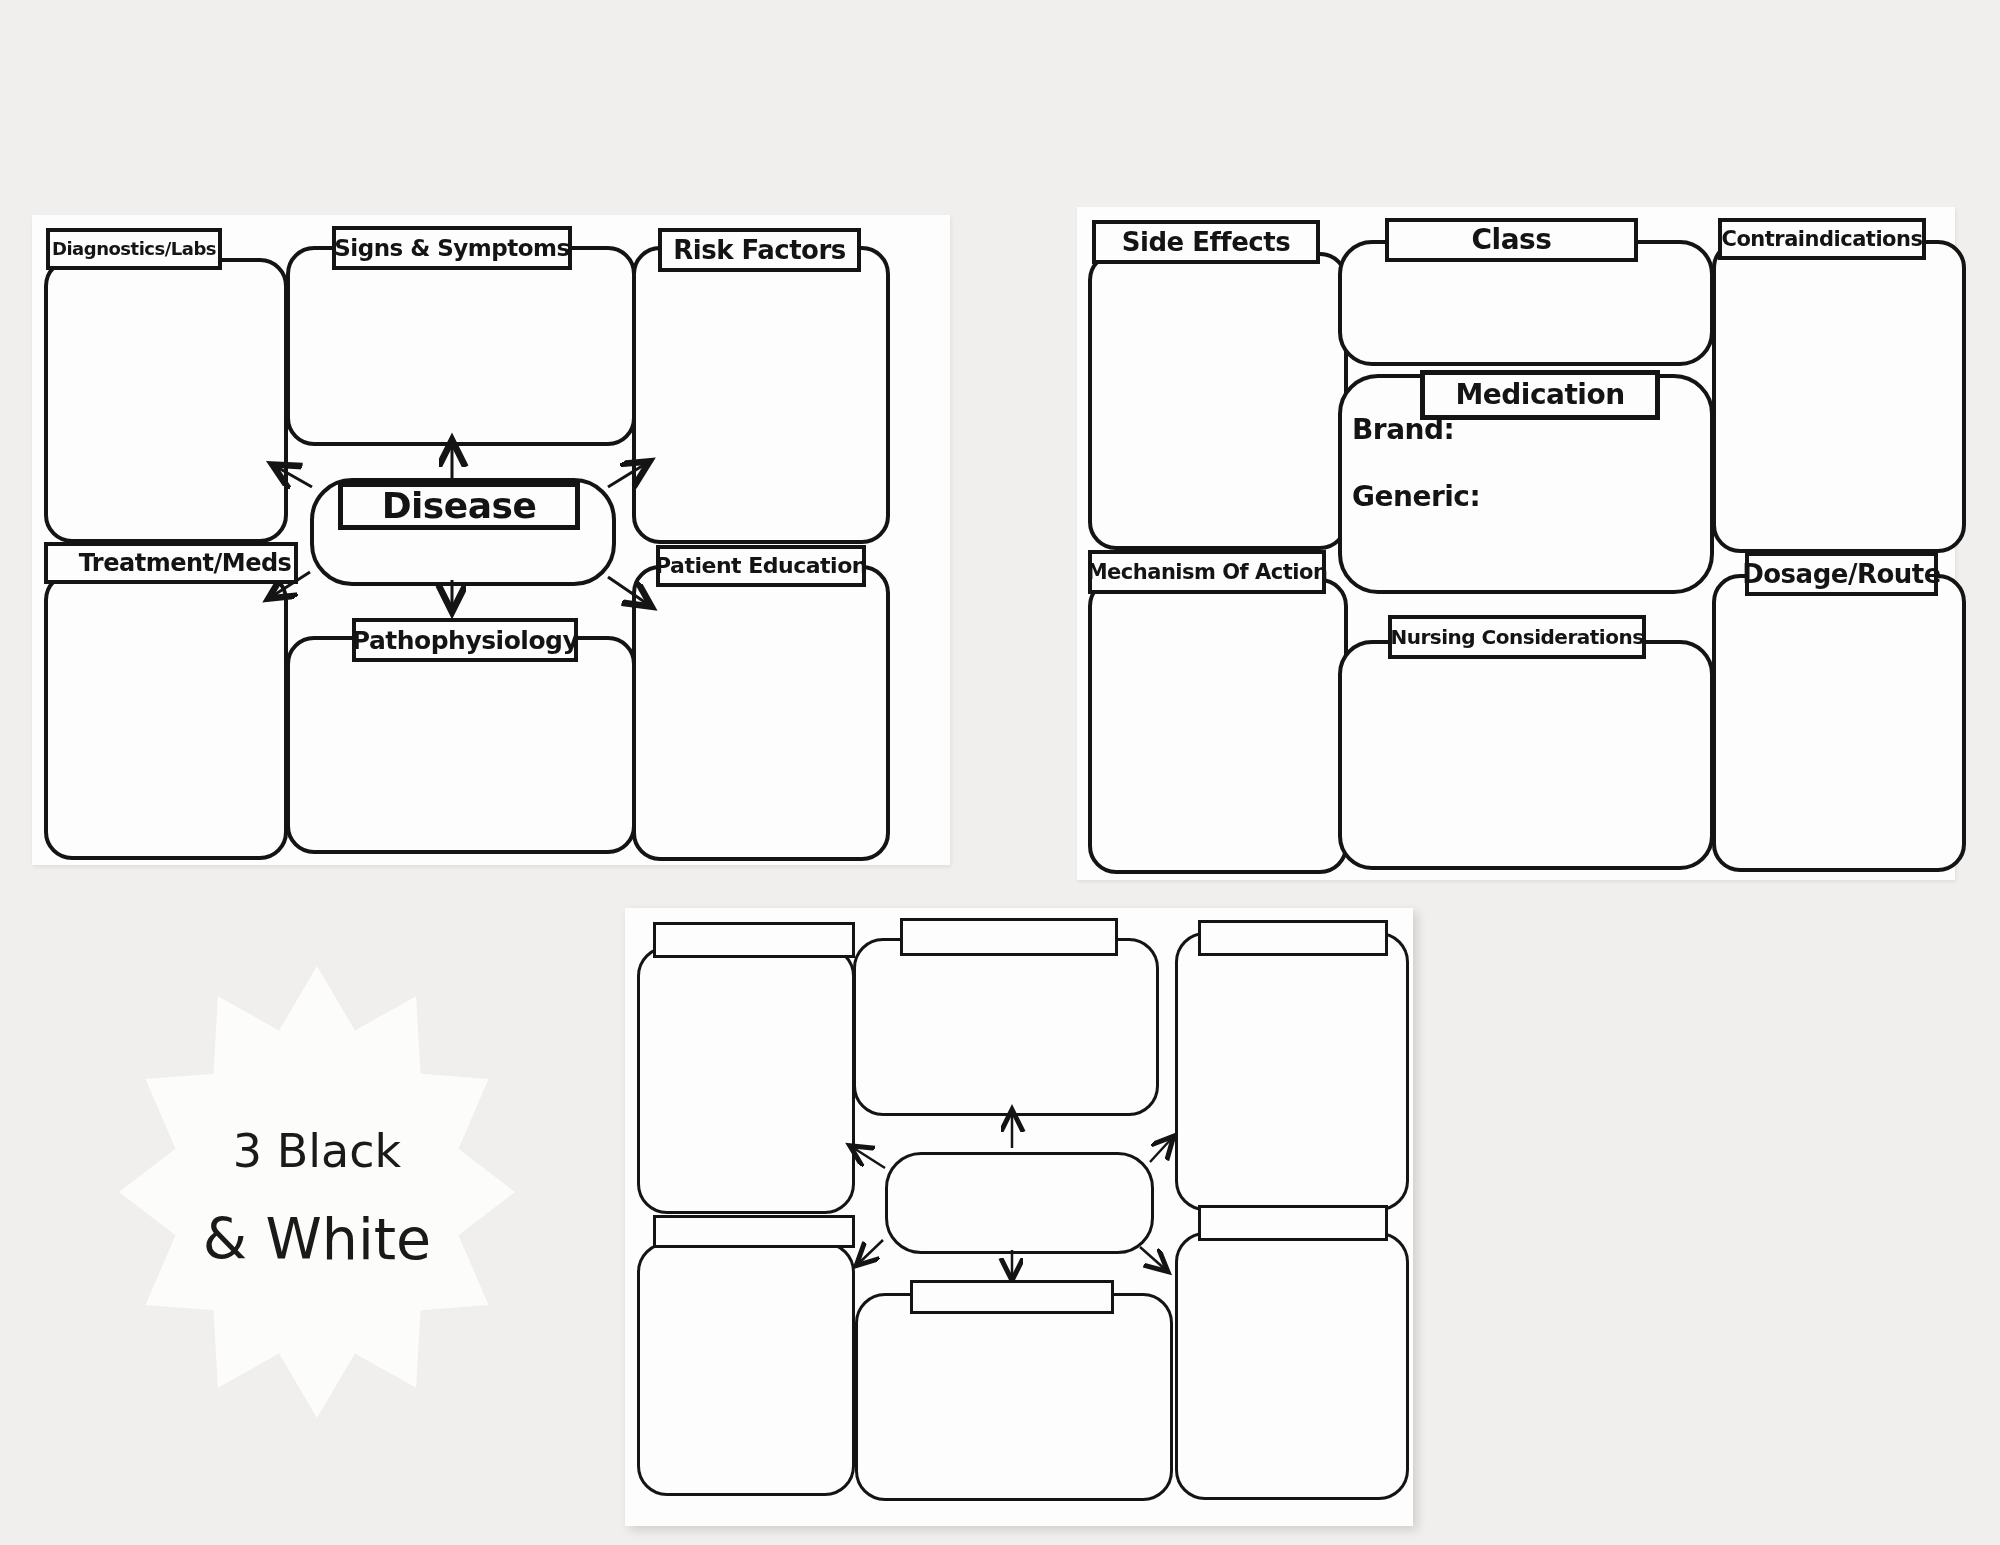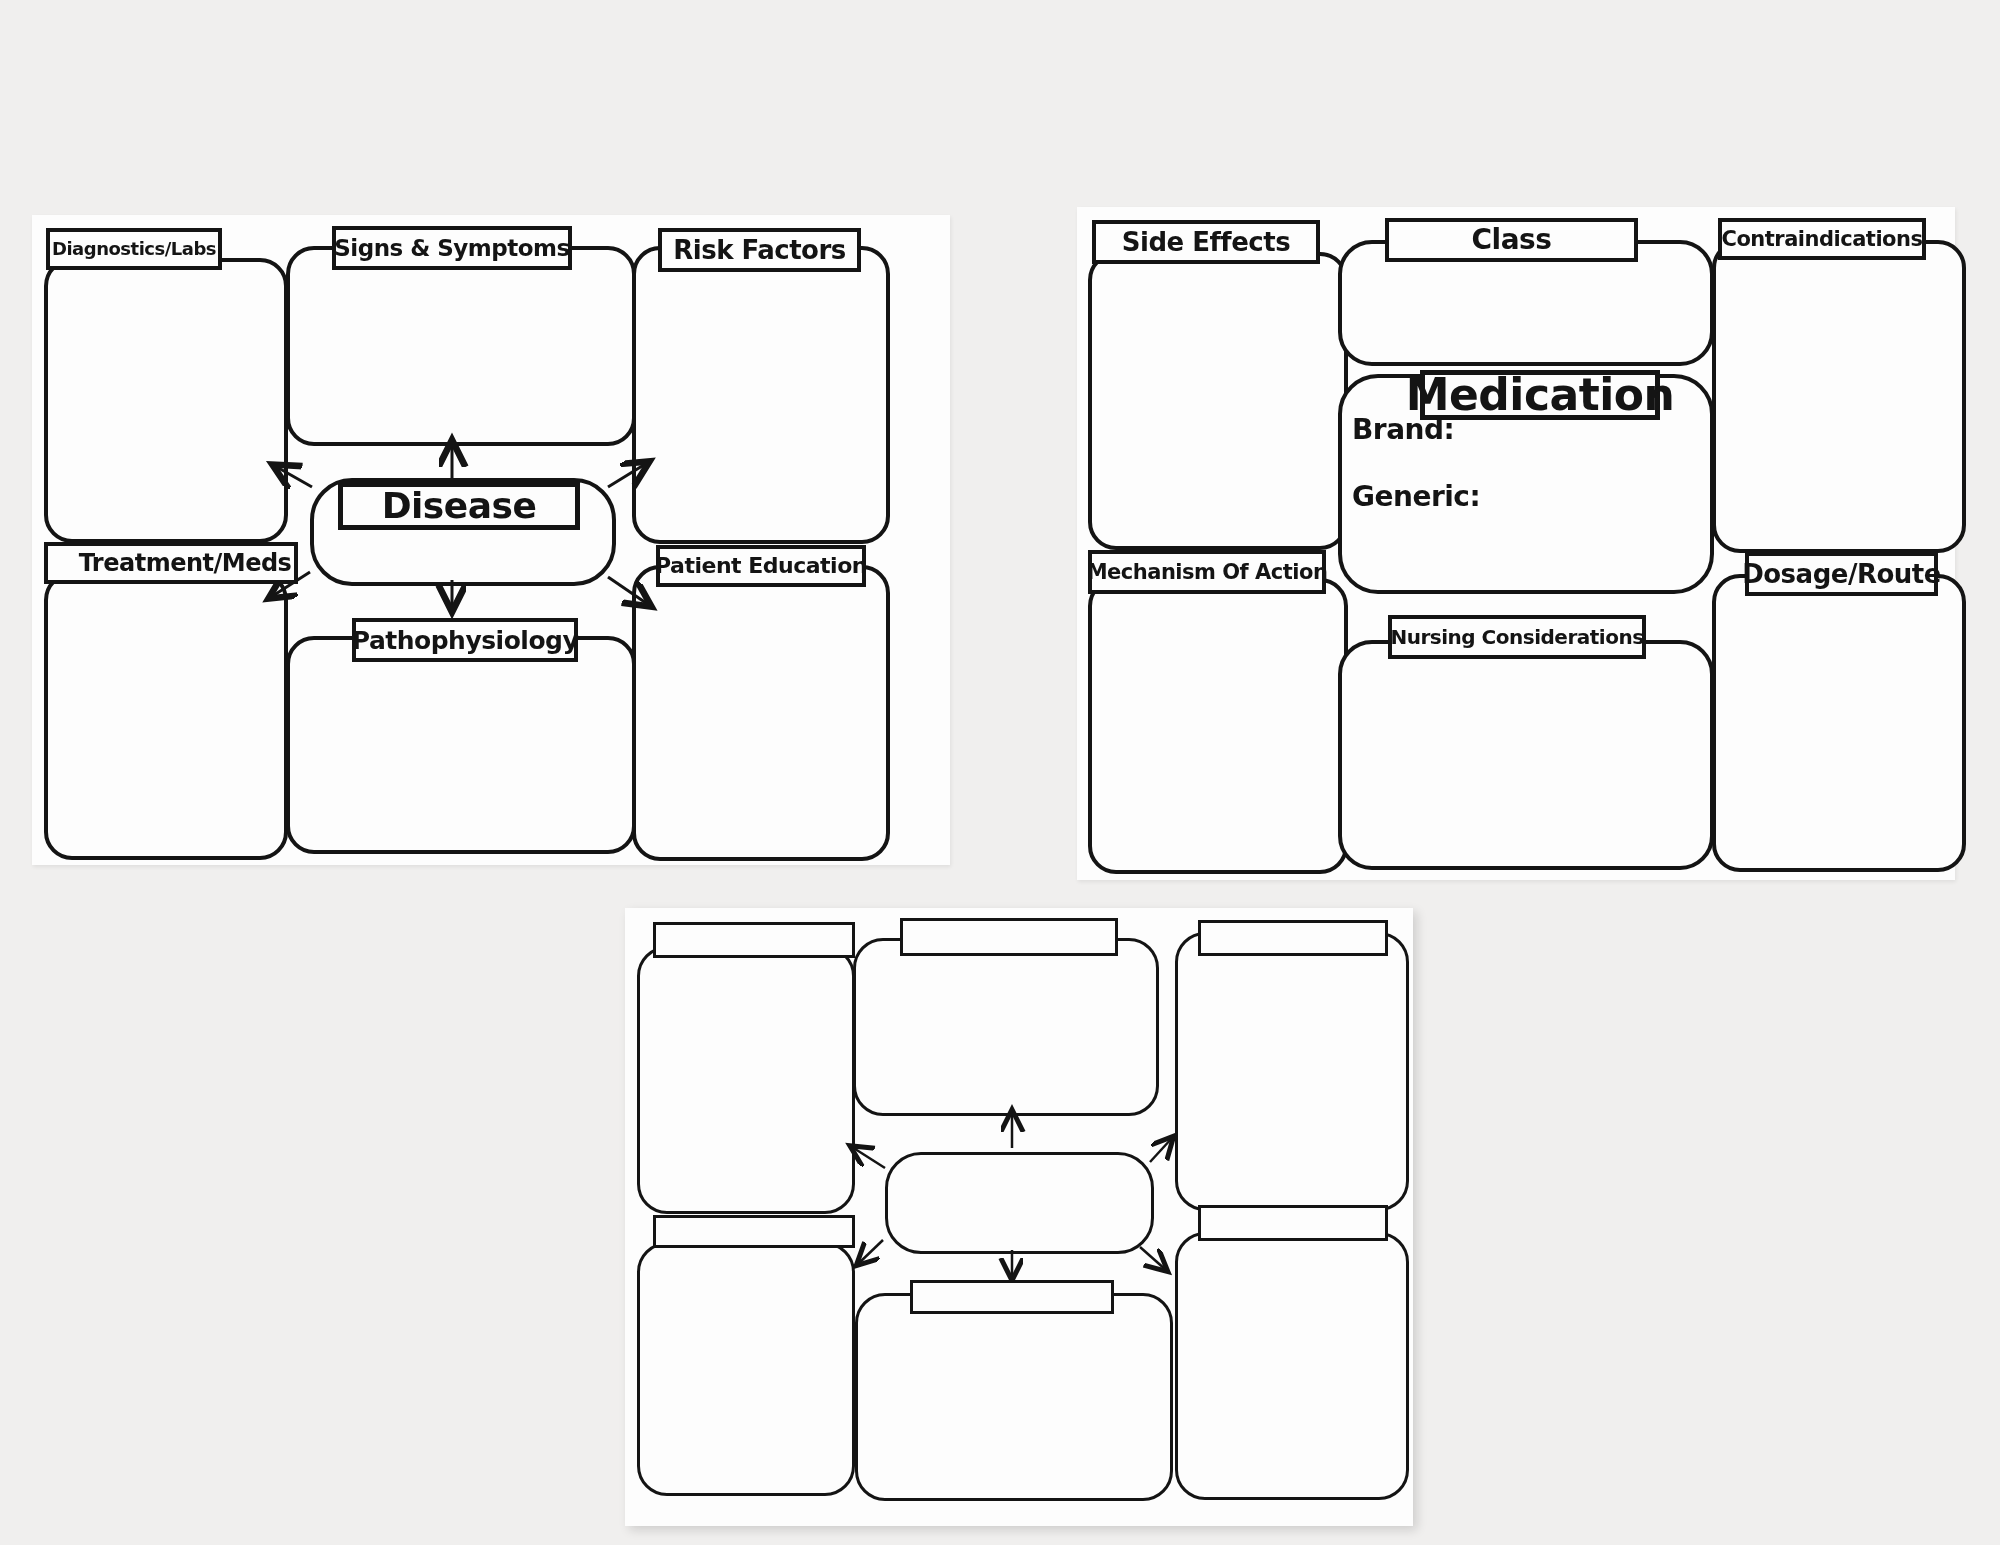--- a/index.html
+++ b/index.html
@@ -102,21 +102,21 @@
     <div class="bx" style="left:261px;top:33px;width:368px;height:118px;border-radius:34px;"></div>
     <div class="bx" style="left:635px;top:33px;width:246px;height:305px;"></div>
     <div class="bx" style="left:261px;top:167px;width:368px;height:212px;border-radius:40px;"></div>
     <div class="bx" style="left:11px;top:371px;width:252px;height:288px;"></div>
     <div class="bx" style="left:261px;top:433px;width:368px;height:222px;border-radius:34px;"></div>
     <div class="bx" style="left:635px;top:367px;width:246px;height:290px;"></div>
 
     <div class="lbl" style="left:15px;top:13px;width:220px;height:36px;font-size:26px;">Side Effects</div>
     <div class="lbl" style="left:308px;top:11px;width:245px;height:36px;font-size:28px;">Class</div>
     <div class="lbl" style="left:641px;top:11px;width:200px;height:34px;font-size:21px;">Contraindications</div>
-    <div class="lbl" style="left:343px;top:163px;width:230px;height:40px;font-size:44px;border-width:5px;">Medication</div>
+    <div class="lbl" style="left:343px;top:163px;width:230px;height:40px;font-size:28px;border-width:5px;">Medication</div>
     <div class="freetext" style="left:275px;top:209px;font-size:28px;">Brand:</div>
     <div class="freetext" style="left:275px;top:276px;font-size:28px;">Generic:</div>
     <div class="lbl" style="left:11px;top:343px;width:230px;height:36px;font-size:21px;">Mechanism Of Action</div>
     <div class="lbl" style="left:311px;top:408px;width:250px;height:36px;font-size:20px;">Nursing Considerations</div>
     <div class="lbl" style="left:668px;top:345px;width:185px;height:36px;font-size:26px;">Dosage/Route</div>
   </section>
 
   <section class="page page-bottom">
 
     <div class="bx" style="left:12px;top:38px;width:212px;height:262px;"></div>
@@ -144,14 +144,21 @@
     </svg>
 
     <div class="lbl" style="left:28px;top:14px;width:196px;height:30px;"></div>
     <div class="lbl" style="left:275px;top:10px;width:212px;height:32px;"></div>
     <div class="lbl" style="left:573px;top:12px;width:184px;height:30px;"></div>
     <div class="lbl" style="left:28px;top:307px;width:196px;height:27px;"></div>
     <div class="lbl" style="left:285px;top:372px;width:198px;height:28px;"></div>
     <div class="lbl" style="left:573px;top:297px;width:184px;height:30px;"></div>
   </section>
 
+  <div class="star">
+    <svg viewBox="0 0 410 460" aria-hidden="true">
+      <polygon id="star-poly" points="205.0,4.0 242.9,68.5 304.0,34.3 308.6,111.7 376.5,117.0 346.5,186.7 403.0,230.0 346.5,273.3 376.5,343.0 308.6,348.3 304.0,425.7 242.9,391.5 205.0,456.0 167.1,391.5 106.0,425.7 101.4,348.3 33.5,343.0 63.5,273.3 7.0,230.0 63.5,186.7 33.5,117.0 101.4,111.7 106.0,34.3 167.1,68.5" fill="var(--star-fill)"></polygon>
+    </svg>
+    <div class="l1">3 Black</div>
+    <div class="l2">&amp; White</div>
+  </div>
 
 </div>
 
 </body></html>

